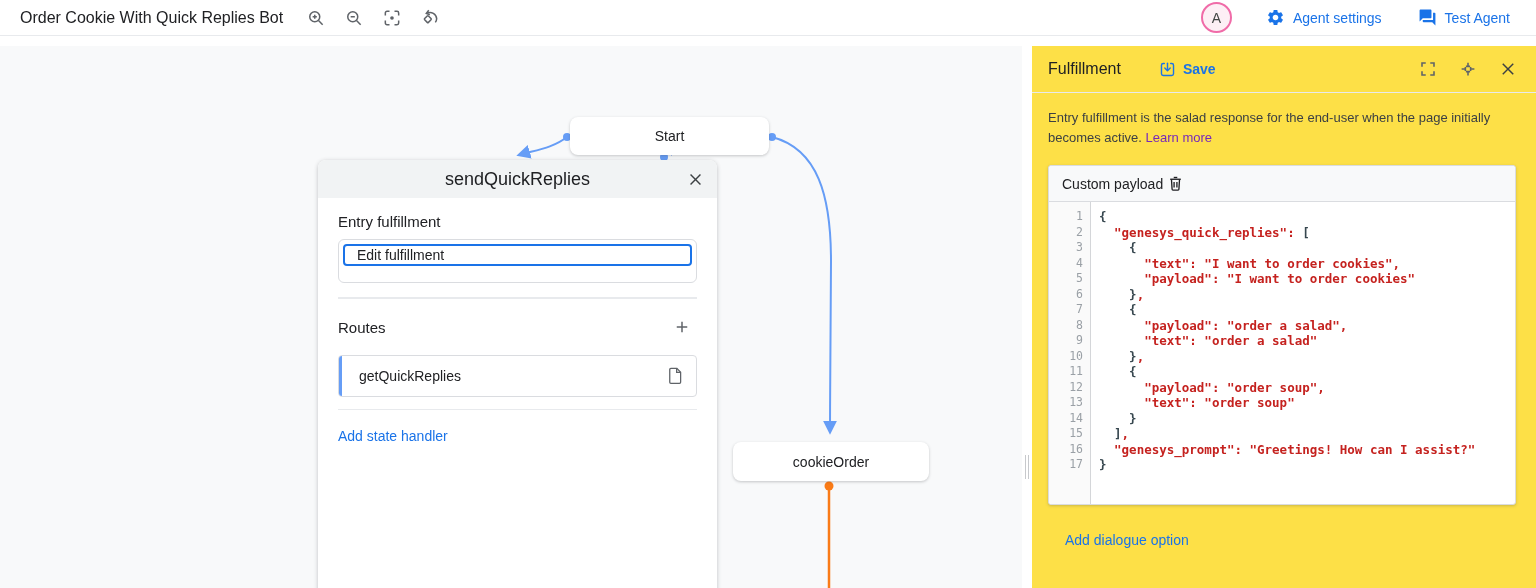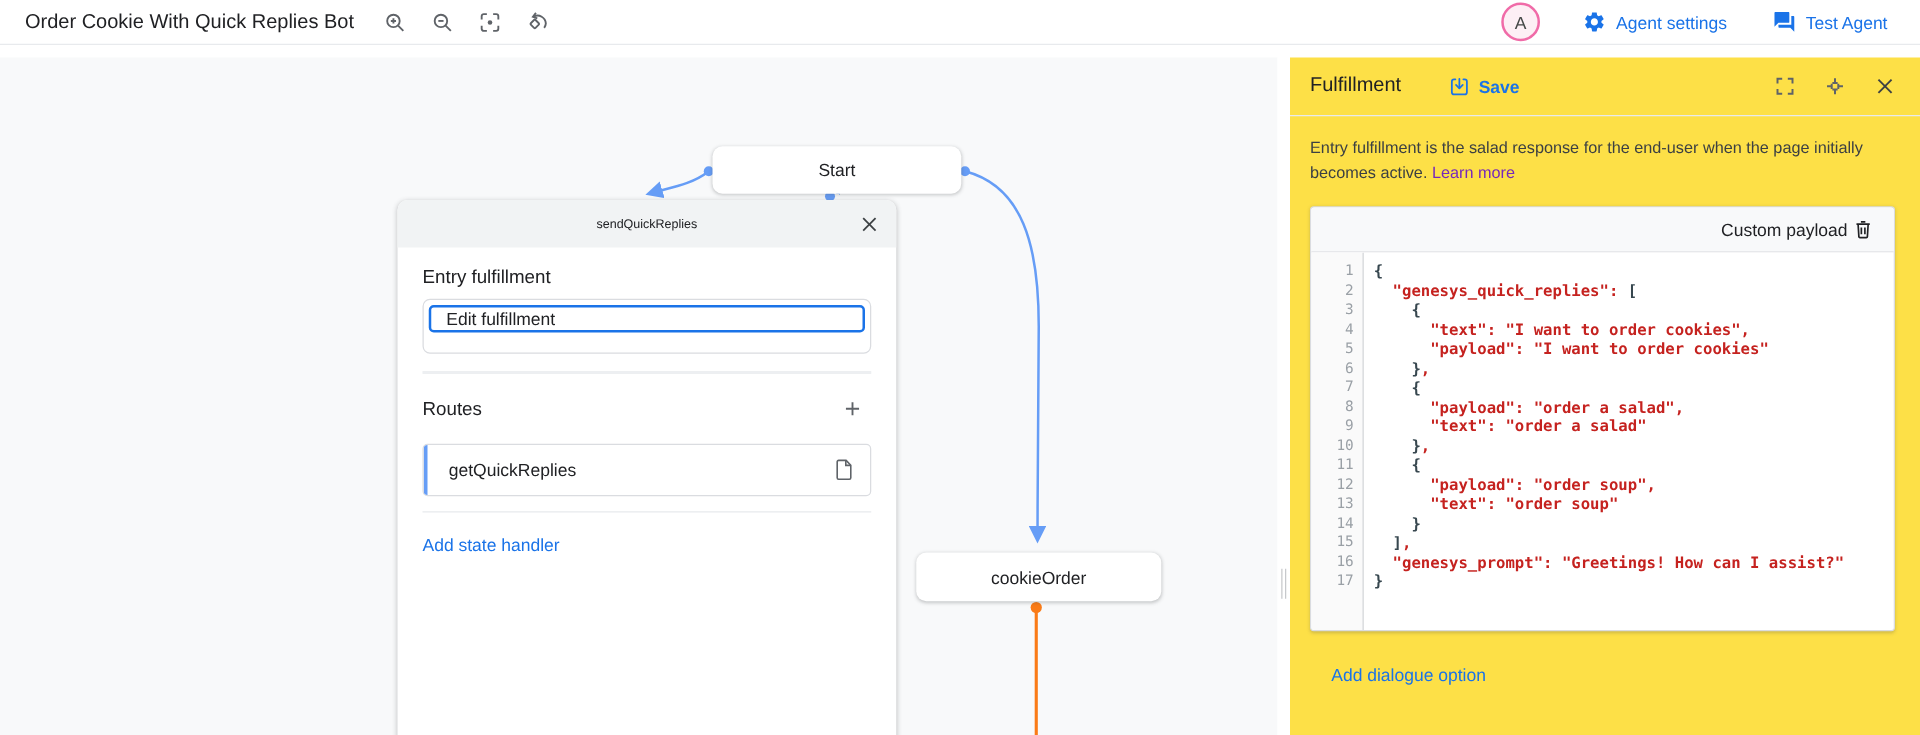--- a/index.html
+++ b/index.html
@@ -21,21 +21,21 @@
   .blue-action{display:flex;align-items:center;gap:8px;color:var(--accent);font-size:14px;font-weight:500;cursor:pointer;margin-left:36px;white-space:nowrap}
 
   
   .canvas{position:absolute;left:0;top:46px;width:1022px;height:542px;background:#f8f9fa;overflow:hidden}
   .edges{position:absolute;left:0;top:0;width:1022px;height:542px}
   .node{position:absolute;background:#fff;border-radius:8px;box-shadow:0 1px 3px rgba(60,64,67,.28);display:flex;align-items:center;justify-content:center;font-size:14px;font-weight:500;color:var(--txt)}
   .node-start{left:570px;top:71px;width:199px;height:38px}
   .node-cookie{left:733px;top:396px;width:196px;height:39px}
 
   .page-card{position:absolute;left:318px;top:114px;width:399px;height:478px;background:#fff;border-radius:8px 8px 0 0;box-shadow:0 1px 4px rgba(60,64,67,.3)}
-  .card-header{height:38px;background:#f1f3f4;border-radius:8px 8px 0 0;display:flex;align-items:center;justify-content:center;position:relative;font-size:10px;font-weight:500;color:var(--txt)}
+  .card-header{height:38px;background:#f1f3f4;border-radius:8px 8px 0 0;display:flex;align-items:center;justify-content:center;position:relative;font-size:18px;font-weight:500;color:var(--txt)}
   .card-close{position:absolute;right:10px;top:7px;width:24px;height:24px;display:flex;align-items:center;justify-content:center;cursor:pointer}
   .card-body{padding:0 20px}
   .section-label{font-size:15px;color:var(--txt)}
   .entry-row{padding-top:15px}
   .edit-wrap{margin-top:8px;height:44px;border:1px solid var(--border);border-radius:6px;padding:4px}
   .edit-field{height:22px;border:2px solid var(--accent);border-radius:4px;display:flex;align-items:center;padding-left:12px;font-size:14px;color:var(--txt);cursor:pointer}
   .hr{border-top:1px solid var(--hairline);margin-top:14px}
   .sec-row{height:56px;display:flex;align-items:center;justify-content:space-between}
   .route-item{height:42px;border:1px solid var(--border);border-radius:4px;display:flex;align-items:center;overflow:hidden;cursor:pointer}
   .route-bar{width:3px;align-self:stretch;background:var(--arrow-blue);flex:none}
@@ -52,21 +52,21 @@
   
   .panel{position:absolute;left:1032px;top:46px;width:504px;height:542px;background:#fde047}
   .panel-header{height:47px;display:flex;align-items:center;padding:0 16px;border-bottom:1px solid var(--hairline)}
   .panel-title{font-size:16px;color:var(--txt)}
   .save-btn{display:flex;align-items:center;gap:7px;color:var(--accent);font-size:14px;font-weight:600;margin-left:38px;cursor:pointer}
   .panel-hicons{display:flex;align-items:center;gap:16px}
   .panel-body{padding:15px 20px 0 16px}
   .desc{font-size:13px;line-height:20px;color:var(--txt2)}
   .learn-more{color:var(--purple);cursor:pointer}
   .payload-box{margin-top:17px;border:1px solid var(--border);border-radius:3px;box-shadow:0 1px 3px rgba(60,64,67,.25);background:#fff}
-  .payload-header{height:36px;display:flex;align-items:center;justify-content:flex-end;background:#f8f9fa;border-bottom:1px solid var(--border);padding:0 13px;border-radius:3px 3px 0 0}
+  .payload-header{height:36px;display:flex;align-items:center;justify-content:flex-start;background:#f8f9fa;border-bottom:1px solid var(--border);padding:0 13px;border-radius:3px 3px 0 0}
   .payload-title{font-size:14px;font-weight:500;color:var(--txt)}
   .code-area{display:flex;height:302px;overflow:hidden;border-radius:0 0 3px 3px}
   .gutter{width:42px;flex:none;background:#fafafa;border-right:1px solid #d4d6d9;padding:7px 7px 0 0;text-align:right}
   .gutter div{font-family:"DejaVu Sans Mono",monospace;font-size:11.5px;line-height:15.5px;color:#9aa0a6}
   .code-col{flex:1;padding:7px 6px 0 8px;overflow:hidden}
   .code-col div{font-family:"DejaVu Sans Mono",monospace;font-size:12.5px;line-height:15.5px;font-weight:700;white-space:pre;color:var(--code-red)}
   .code-col .punct{color:var(--punct)}
   .add-dialogue{margin:27px 0 0 17px}
 
   svg{display:block}

